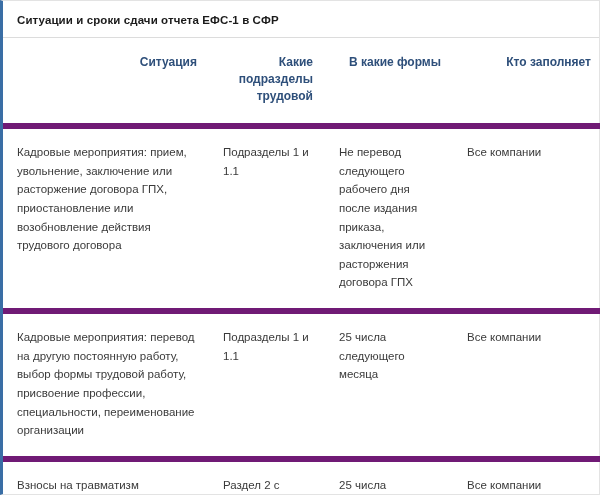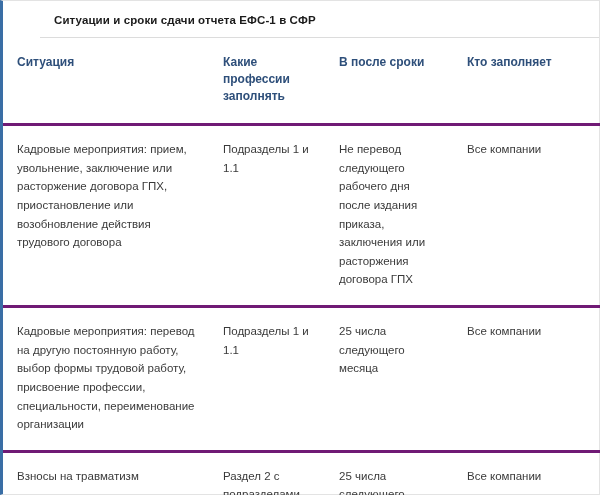--- a/index.html
+++ b/index.html
@@ -20,49 +20,48 @@
     box-sizing: border-box;
     background: #ffffff;
     border-left: 3px solid #3a6ea5;
     border-top: 1px solid #e3e3e3;
     border-right: 1px solid #e3e3e3;
     border-bottom: 1px solid #e3e3e3;
   }
   .title-bar {
     padding: 9px 14px 9px 14px;
     border-bottom: 1px solid #dcdcdc;
-    margin-left: 37px;
   }
   .title-text {
     font-size: 11.5px;
     font-weight: bold;
     color: #1b1b1b;
     letter-spacing: 0.1px;
   }
   table.efs {
     width: 100%;
     border-collapse: collapse;
     table-layout: fixed;
   }
   table.efs th {
-    text-align: left;
+    text-align: right;
     vertical-align: top;
     font-size: 12px;
     font-weight: bold;
     color: #2e4f7a;
     padding: 16px 12px 18px 14px;
     line-height: 1.42;
   }
   table.efs td {
     vertical-align: top;
     font-size: 11.5px;
     color: #3a3a3a;
     padding: 14px 12px 16px 14px;
     line-height: 1.62;
-    border-top: 3px solid #701a75;
+    border-top: 6px solid #701a75;
   }
   table.efs tr.head-row th {
     border-top: none;
   }
   col.c1 { width: 206px; }
   col.c2 { width: 116px; }
   col.c3 { width: 128px; }
   col.c4 { width: 150px; }
 </style>
 </head>
@@ -77,22 +76,22 @@
   <table class="efs">
     <colgroup>
       <col class="c1">
       <col class="c2">
       <col class="c3">
       <col class="c4">
     </colgroup>
     <thead>
       <tr class="head-row">
         <th>Ситуация</th>
-        <th>Какие профессии заполнять</th>
-        <th>В после сроки</th>
+        <th>Какие подразделы трудовой</th>
+        <th>В какие формы</th>
         <th>Кто заполняет</th>
       </tr>
     </thead>
     <tbody>
       <tr>
         <td>Кадровые мероприятия: прием, увольнение, заключение или расторжение договора ГПХ, приостановление или возобновление действия трудового договора</td>
         <td>Подразделы 1 и 1.1</td>
         <td>Не перевод следующего рабочего дня после издания приказа, заключения или расторжения договора ГПХ</td>
         <td>Все компании</td>
       </tr>

